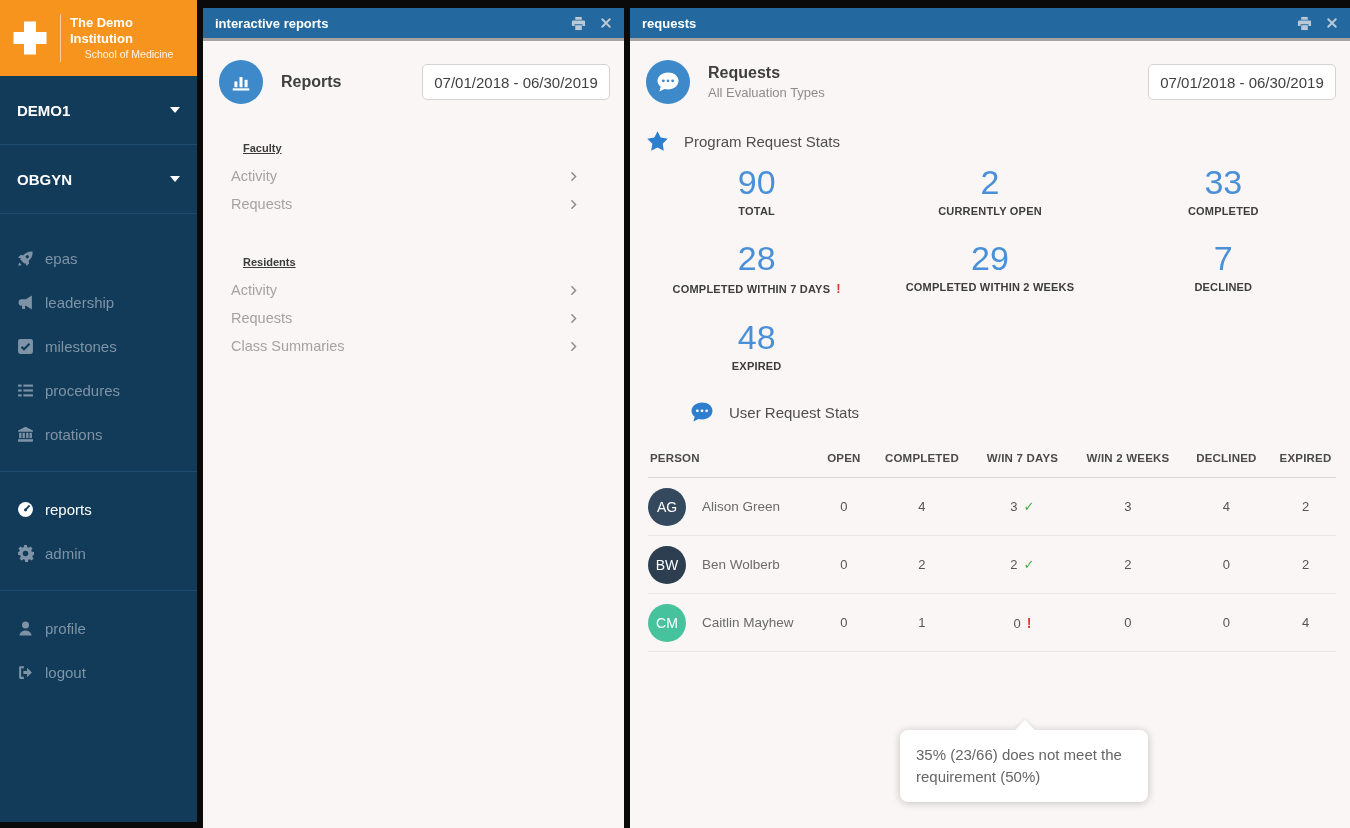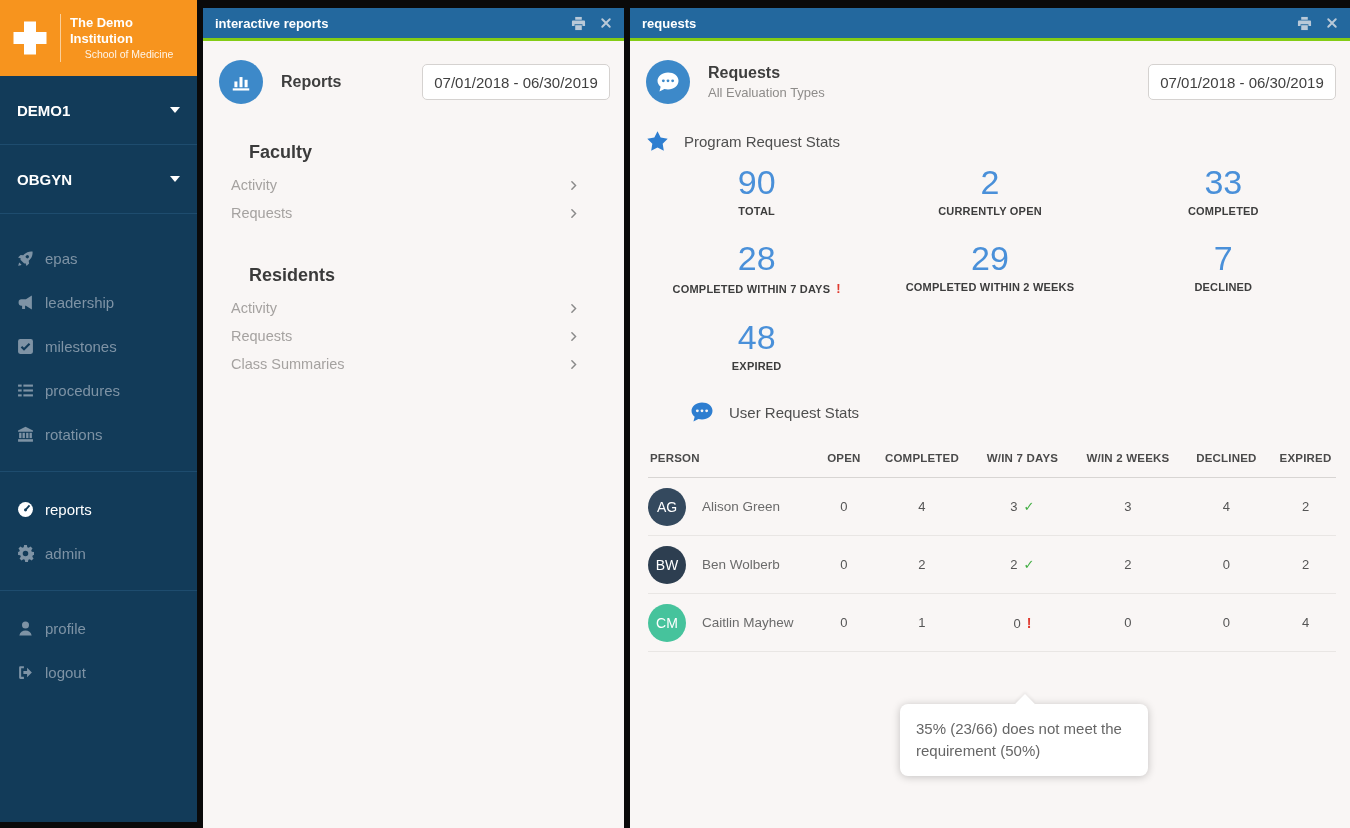--- a/index.html
+++ b/index.html
@@ -31,39 +31,39 @@
   .nav-item .nv-icon { width:17px; height:17px; flex:0 0 auto; color:#7e93a5; }
   .nav-item.active { color:#ffffff; }
   .nav-item.active .nv-icon { color:#ffffff; }
   .side-divider { border:none; border-top:1px solid #1e4c6e; margin:15px 0; }
 
   
   .panel { position:absolute; top:8px; height:820px; background:#f9f6f5; }
   .panel-mid { left:203px; width:421px; }
   .panel-right { left:630px; width:720px; }
 
-  .titlebar { height:33px; background:#23689e; border-bottom:3px solid #84cc16;
+  .titlebar { height:33px; background:#23689e; border-bottom:3px solid #a3a3a3;
     display:flex; align-items:center; padding:0 12px; }
   .titlebar .tb-title { color:#fff; font-size:13px; font-weight:bold; }
   .titlebar .tb-spacer { flex:1; }
   .tb-icon { color:#b9c9d8; margin-left:14px; cursor:pointer; }
 
   .panel-head { display:flex; align-items:center; padding:19px 14px 14px 16px; }
   .big-circle { width:44px; height:44px; border-radius:50%; background:#3d89c9;
     display:flex; align-items:center; justify-content:center; flex:0 0 auto; }
   .head-text { margin-left:18px; }
   .head-title { font-size:16px; font-weight:bold; color:#3e3e3e; }
   .head-sub { font-size:13px; color:#8e8c8a; margin-top:3px; }
   .datebox { margin-left:auto; width:188px; height:36px; background:#fff; border:1px solid #d5d2d0;
     border-radius:5px; display:flex; align-items:center; justify-content:center;
     color:#404040; font-size:15px; cursor:pointer; }
 
   
   .report-groups { padding:6px 44px 0 28px; }
-  .rg-heading { font-size:18px; font-weight:bold; color:#3b3b3b; margin:18px 18px 8px; }
+  .rg-heading { font-size:11px; font-weight:bold; color:#3b3b3b; margin:18px 12px 8px;text-decoration:underline; }
   .rg-item { display:flex; align-items:center; justify-content:space-between; padding:6px 0;
     color:#a5a2a0; font-size:14.5px; cursor:pointer; }
   .rg-item .chev { color:#8a8a8a; }
 
   
   .section-head { display:flex; align-items:center; gap:15px; padding:12px 16px 8px; }
   .section-head .sh-title { font-size:15px; color:#4f4f4f; }
   .star-ic { color:#2e7ed0; }
   .bubble-ic { color:#2e7ed0; }
 
@@ -81,21 +81,21 @@
   .user-table th:first-child { text-align:left; }
   .user-table td { text-align:center; font-size:13px; color:#555; border-bottom:1px solid #e9e6e4; height:58px; }
   .person-cell { display:flex; align-items:center; gap:16px; }
   .avatar { width:38px; height:38px; border-radius:50%; background:#34495e; color:#fff;
     display:flex; align-items:center; justify-content:center; font-size:14px; flex:0 0 auto; }
   .person-name { font-size:13.5px; color:#6b6b6b; }
   .flag { margin-left:6px; font-weight:bold; }
   .flag-check { color:#3fae41; }
   .flag-alert { color:#e03a2f; font-size:14px; }
 
-  .tooltip { position:absolute; left:270px; top:696px; width:248px; background:#fff;
+  .tooltip { position:absolute; left:270px; top:722px; width:248px; background:#fff;
     border-radius:8px; box-shadow:0 1px 8px rgba(0,0,0,.22); padding:14px 16px;
     color:#666; font-size:15px; line-height:22px; z-index:5; }
   .tooltip::before { content:""; position:absolute; top:-7px; left:118px; width:14px; height:14px;
     background:#fff; transform:rotate(45deg); box-shadow:-2px -2px 3px rgba(0,0,0,.05); }
 </style>
 </head>
 <body>
 
 <aside class="sidebar">
   <div class="logo">

